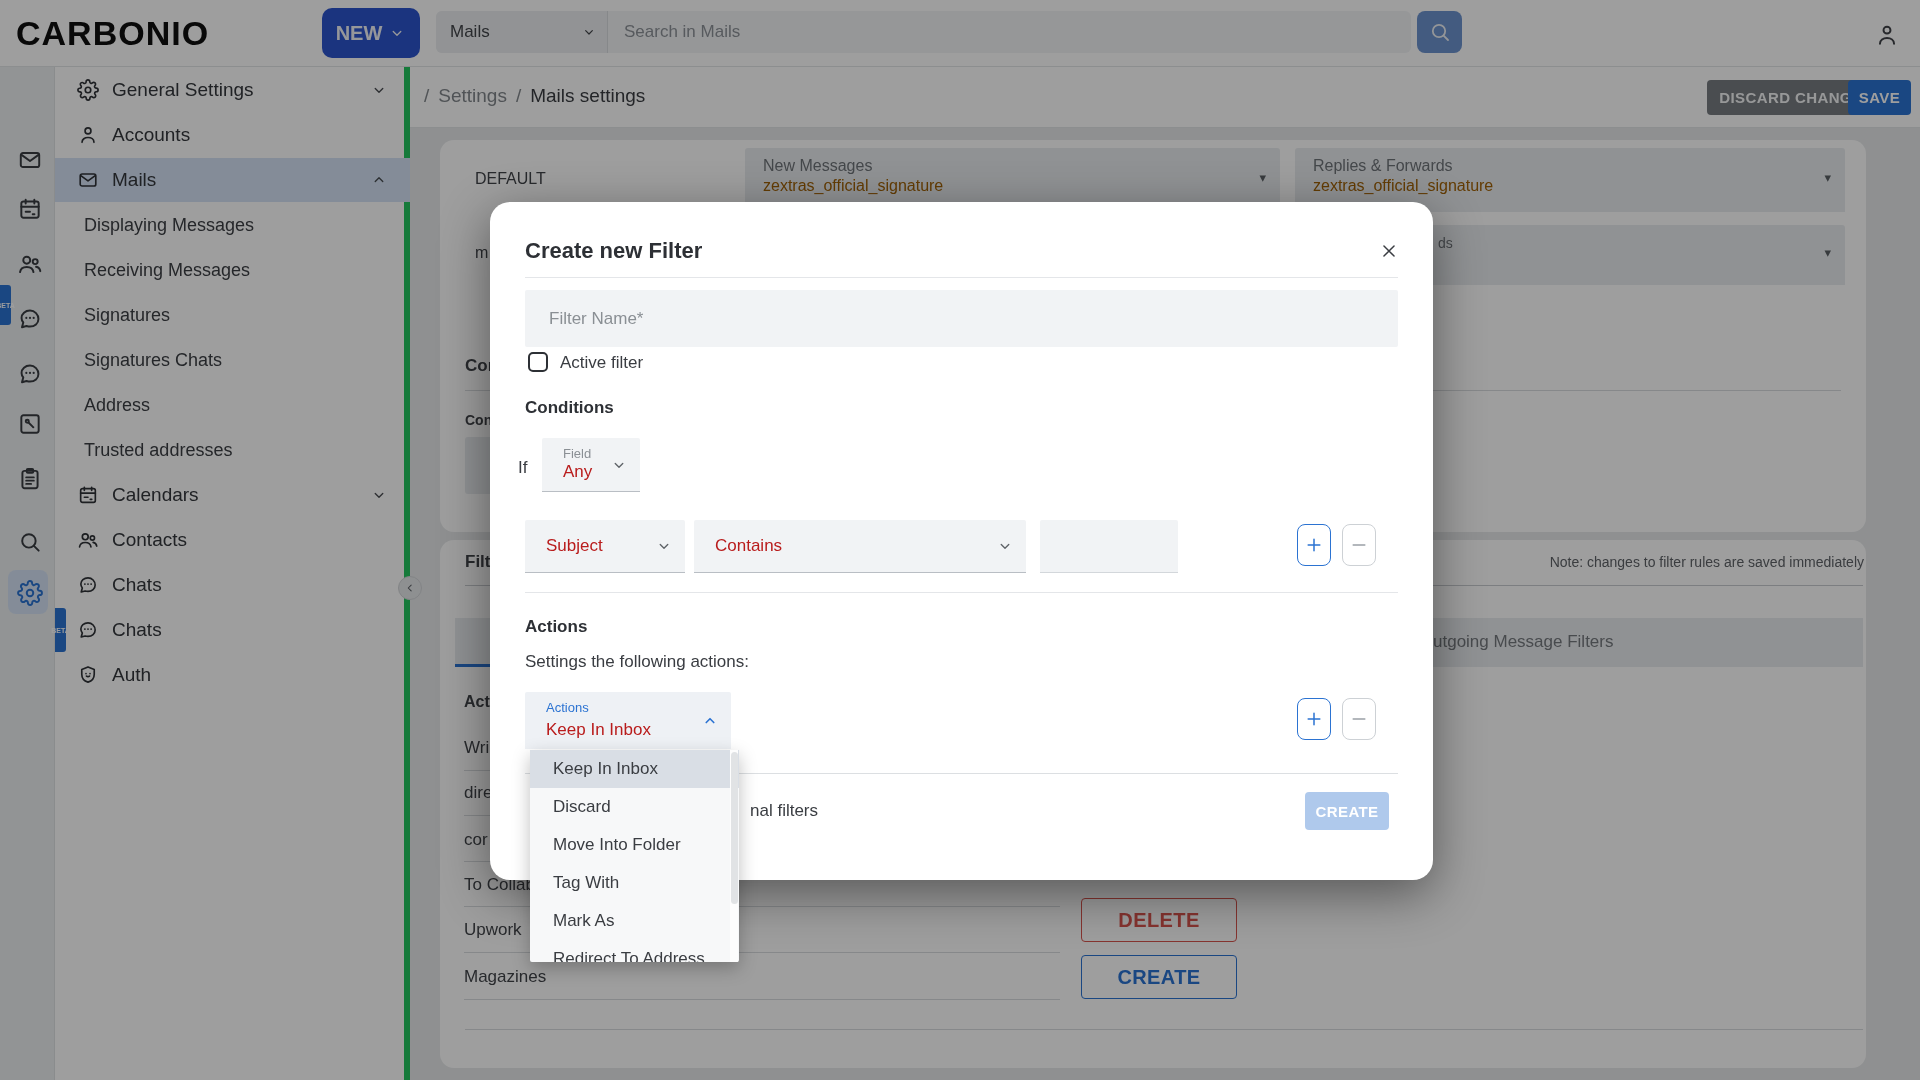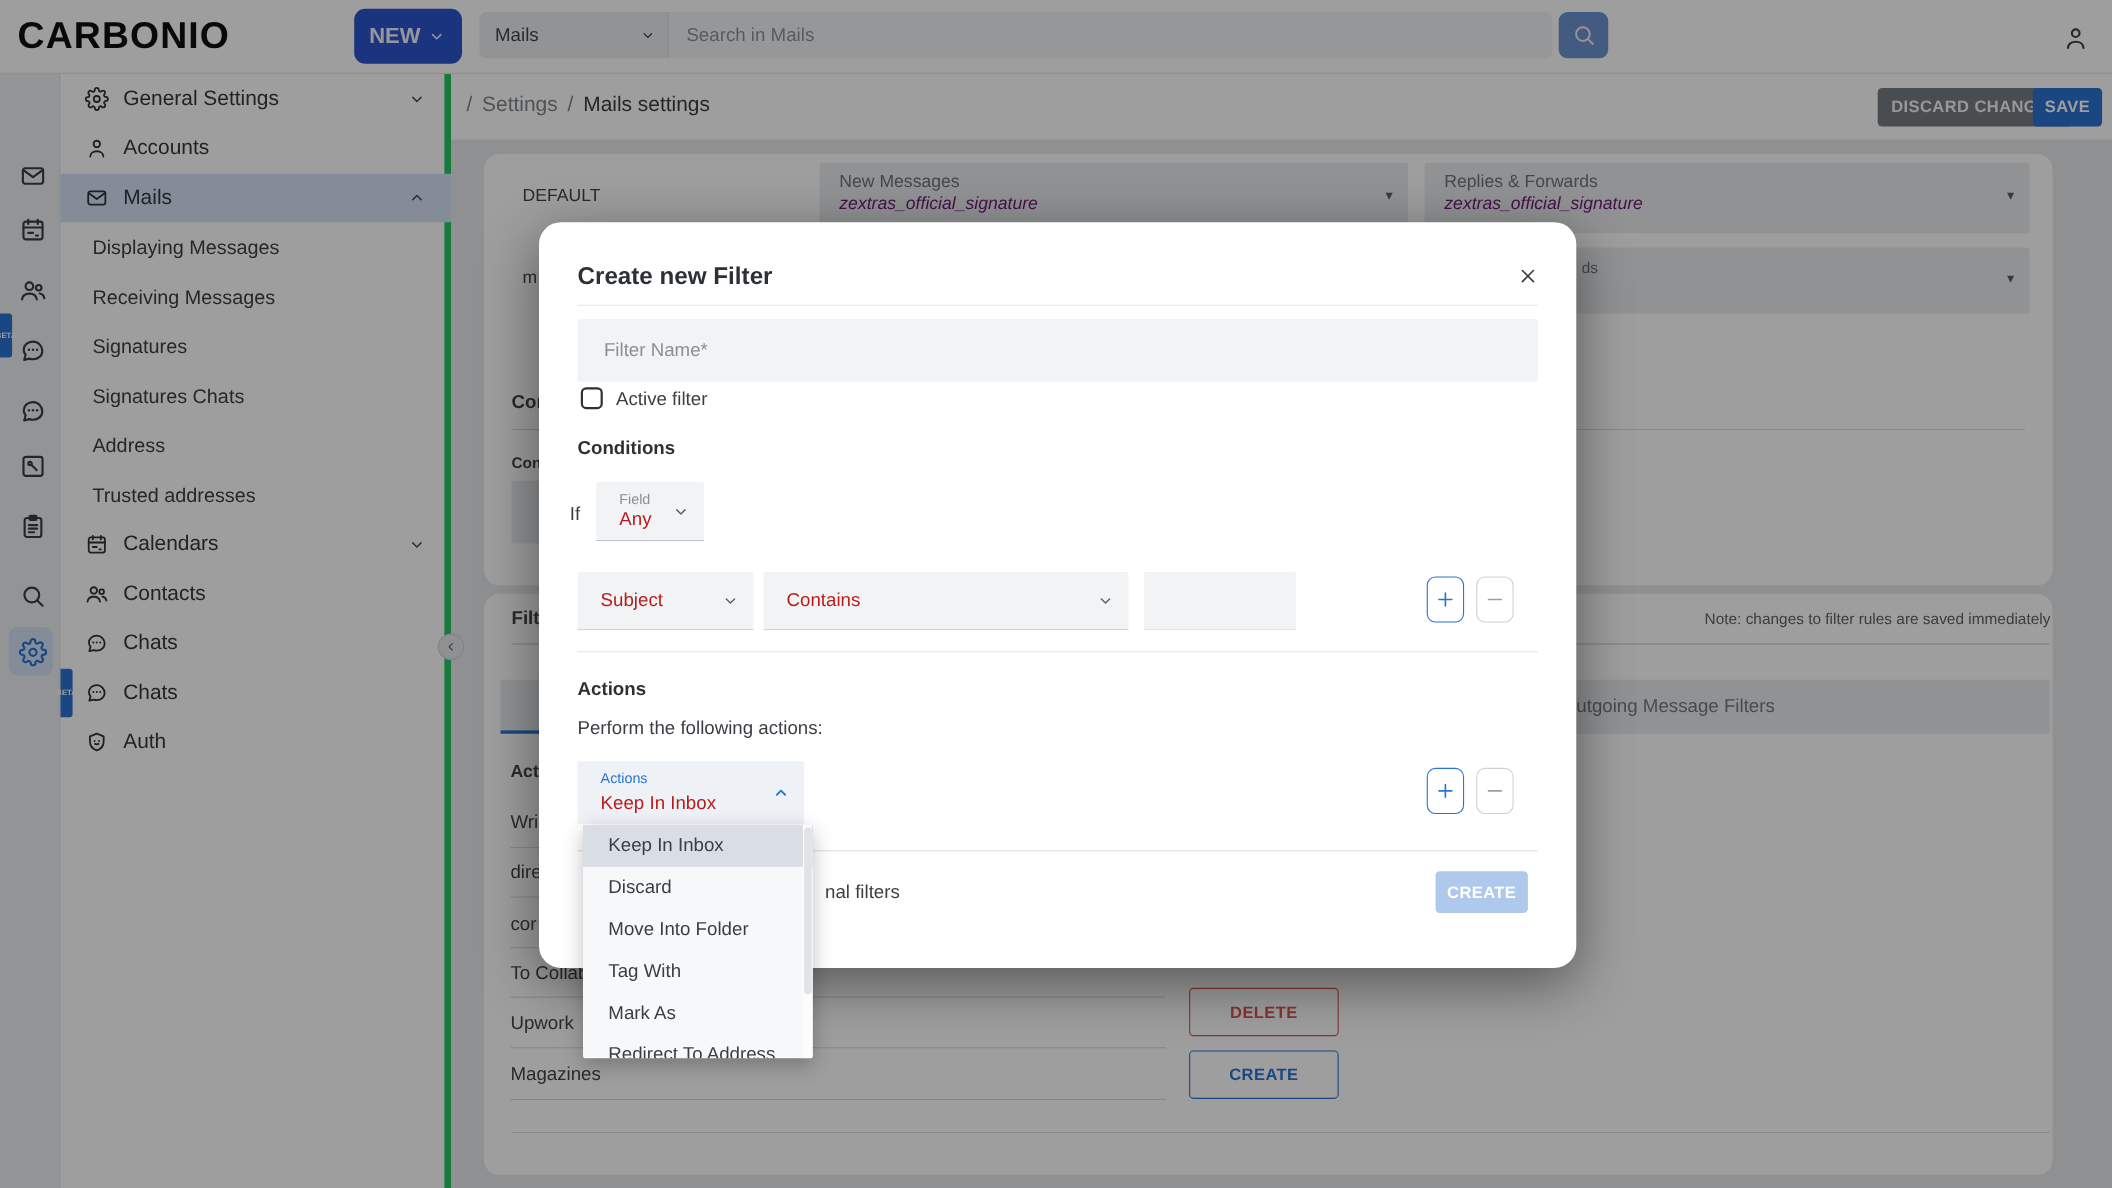--- a/index.html
+++ b/index.html
@@ -67,26 +67,26 @@
     border-radius:4px; font-size:15px; font-weight:bold; display:flex; align-items:center;
     justify-content:center; letter-spacing:.4px; cursor:pointer; }
 
   
   #content { left:410px; top:128px; width:1510px; height:952px; background:#e7e9eb; z-index:5; }
   .card { position:absolute; left:30px; width:1426px; background:#ffffff; border-radius:14px; }
   #card1 { top:12px; height:392px; }
   #card2 { top:412px; height:528px; }
   .fld { position:absolute; background:#e9ecef; border-radius:3px 3px 0 0; }
   .fld .flabel { position:absolute; left:18px; top:9px; font-size:16px; color:#6f7479; }
-  .fld .fvalue { position:absolute; left:18px; top:29px; font-size:16px; color:#701a75;font-style:italic; }
+  .fld .fvalue { position:absolute; left:18px; top:29px; font-size:16px; color:#a16207; }
   .fld .fcaret { position:absolute; right:14px; top:22px; font-size:13px; color:#5b6065; }
   .hline { position:absolute; height:1px; background:#d9dcdf; }
   .rowtxt { position:absolute; font-size:17px; color:#42454a; }
-  .outline-btn { position:absolute; width:136px; height:44px; border-radius:4px; background:transparent;
-    font-size:15px; font-weight:bold; letter-spacing:.4px; display:flex; align-items:center;
+  .outline-btn { position:absolute; width:156px; height:44px; border-radius:4px; background:transparent;
+    font-size:20px; font-weight:bold; letter-spacing:.4px; display:flex; align-items:center;
     justify-content:center; cursor:pointer; }
 
   
   #dim { left:0; top:0; width:1920px; height:1080px; background:rgba(0,0,0,.38); z-index:40; }
 
   
   #modal { left:490px; top:202px; width:943px; height:678px; background:#ffffff; border-radius:20px;
     box-shadow:0 14px 50px rgba(0,0,0,.45); z-index:50; }
   .m-abs { position:absolute; }
   #m-title { left:35px; top:36px; font-size:22px; font-weight:bold; color:#2d3035; }
@@ -472,21 +472,21 @@
     </div>
     <div class="pm-btn pm-minus" style="left:852px;top:322px">
       <svg class="ic" width="20" height="20" viewBox="0 0 24 24">
           <path d="M5 12h14"></path>
         </svg>
     </div>
 
     <div class="hline m-abs" style="left:35px;top:390px;width:873px;background:#e4e6e9"></div>
 
     <div class="m-abs m-h" style="left:35px;top:415px">Actions</div>
-    <div class="m-abs" style="left:35px;top:450px;font-size:17px">Perform the following actions:</div>
+    <div class="m-abs" style="left:35px;top:450px;font-size:17px">Settings the following actions:</div>
 
     <div class="m-box" style="left:35px;top:490px;width:206px;height:57px;border-bottom:0;background:#eef1f5">
       <span class="lbl" style="color:#2b73d2">Actions</span>
       <span class="val">Keep In Inbox</span>
       <span class="chev" style="color:#2b73d2">
           <svg class="ic" width="18" height="18" viewBox="0 0 24 24" style="stroke-width:2.2">
             <polyline points="7 14 12 9 17 14"></polyline>
           </svg>
         </span>
     </div>

